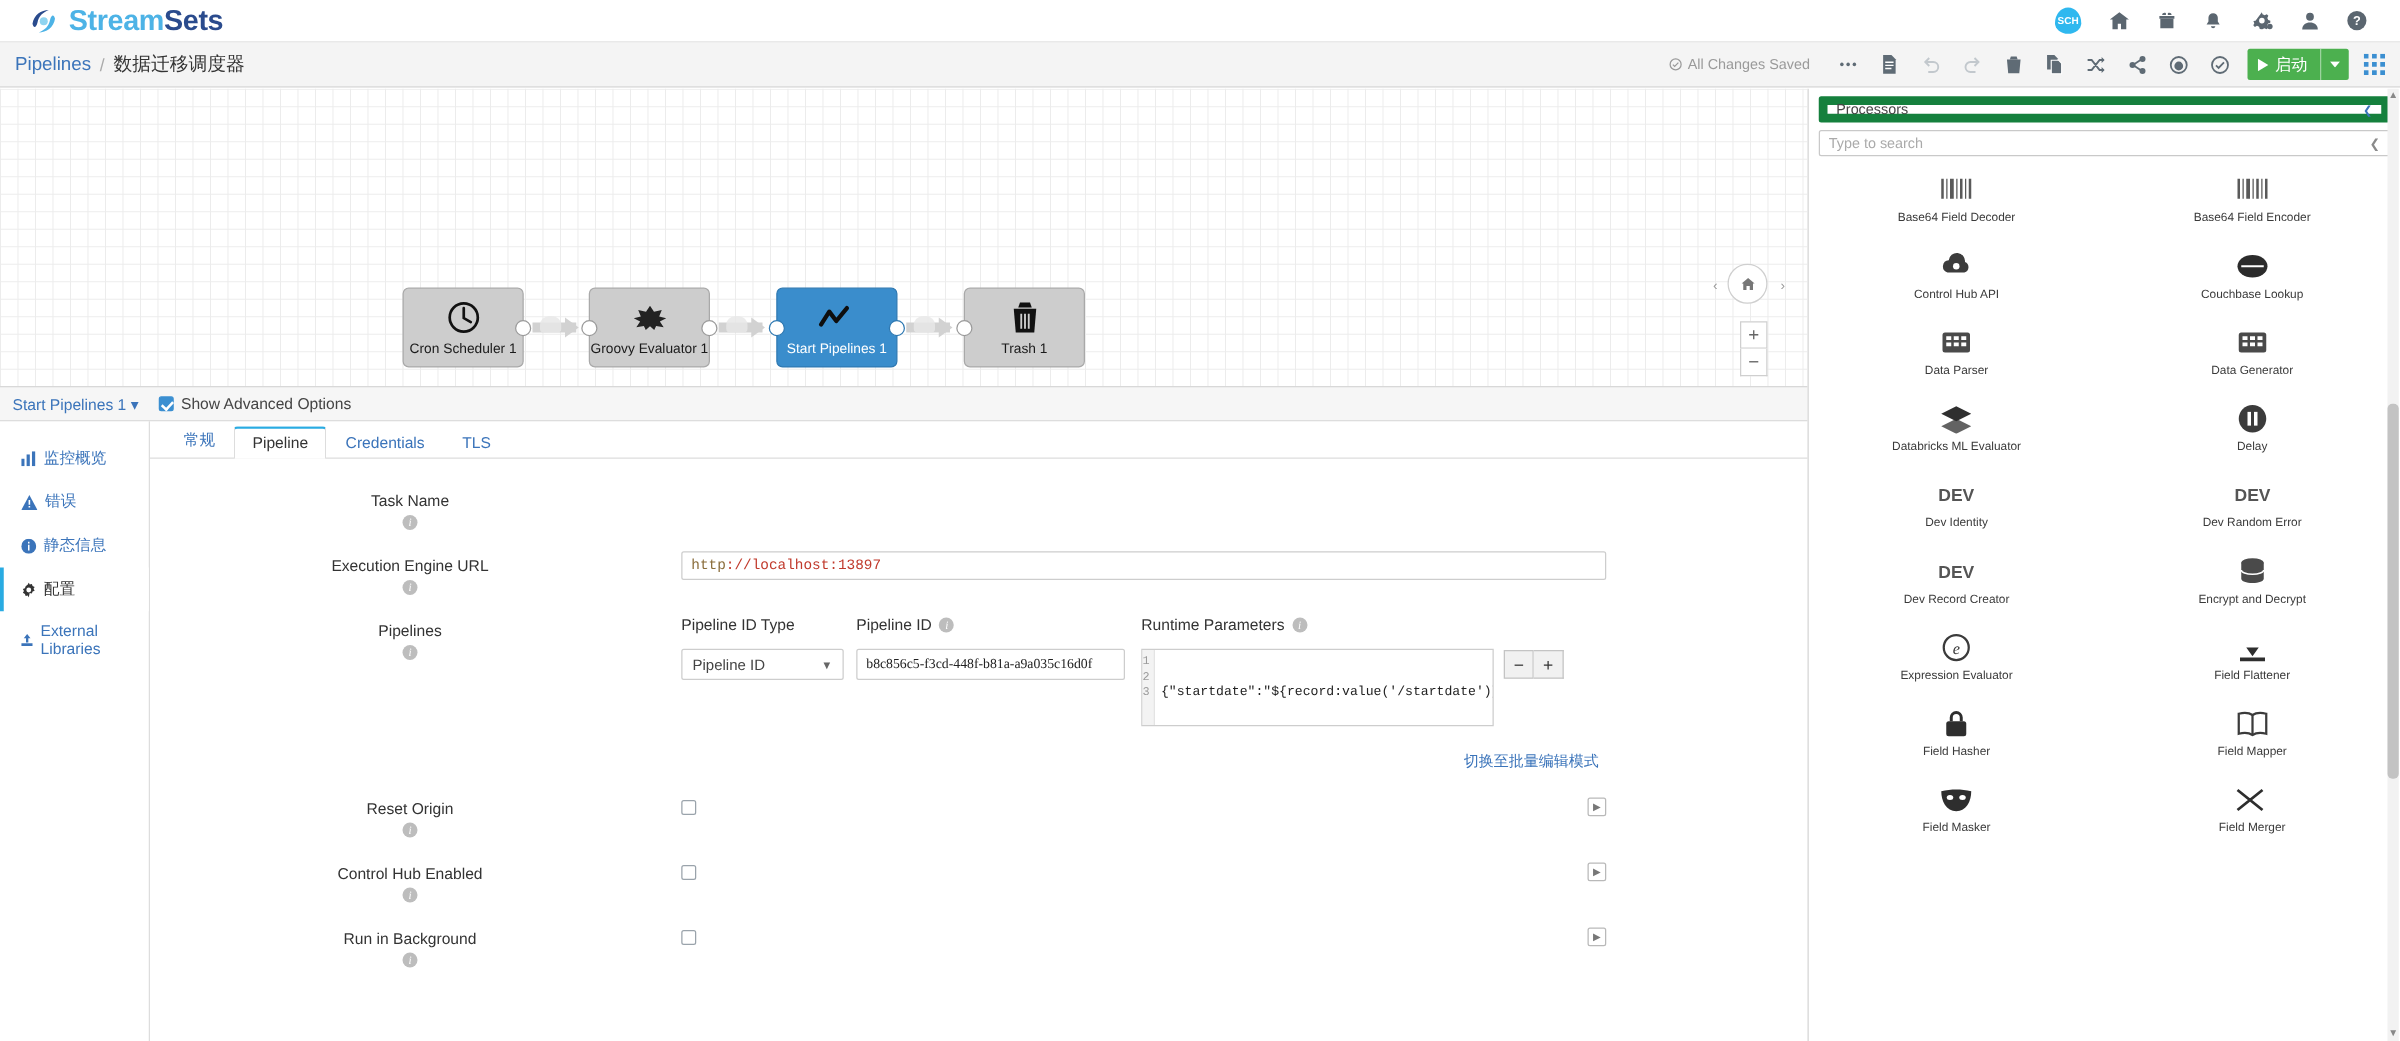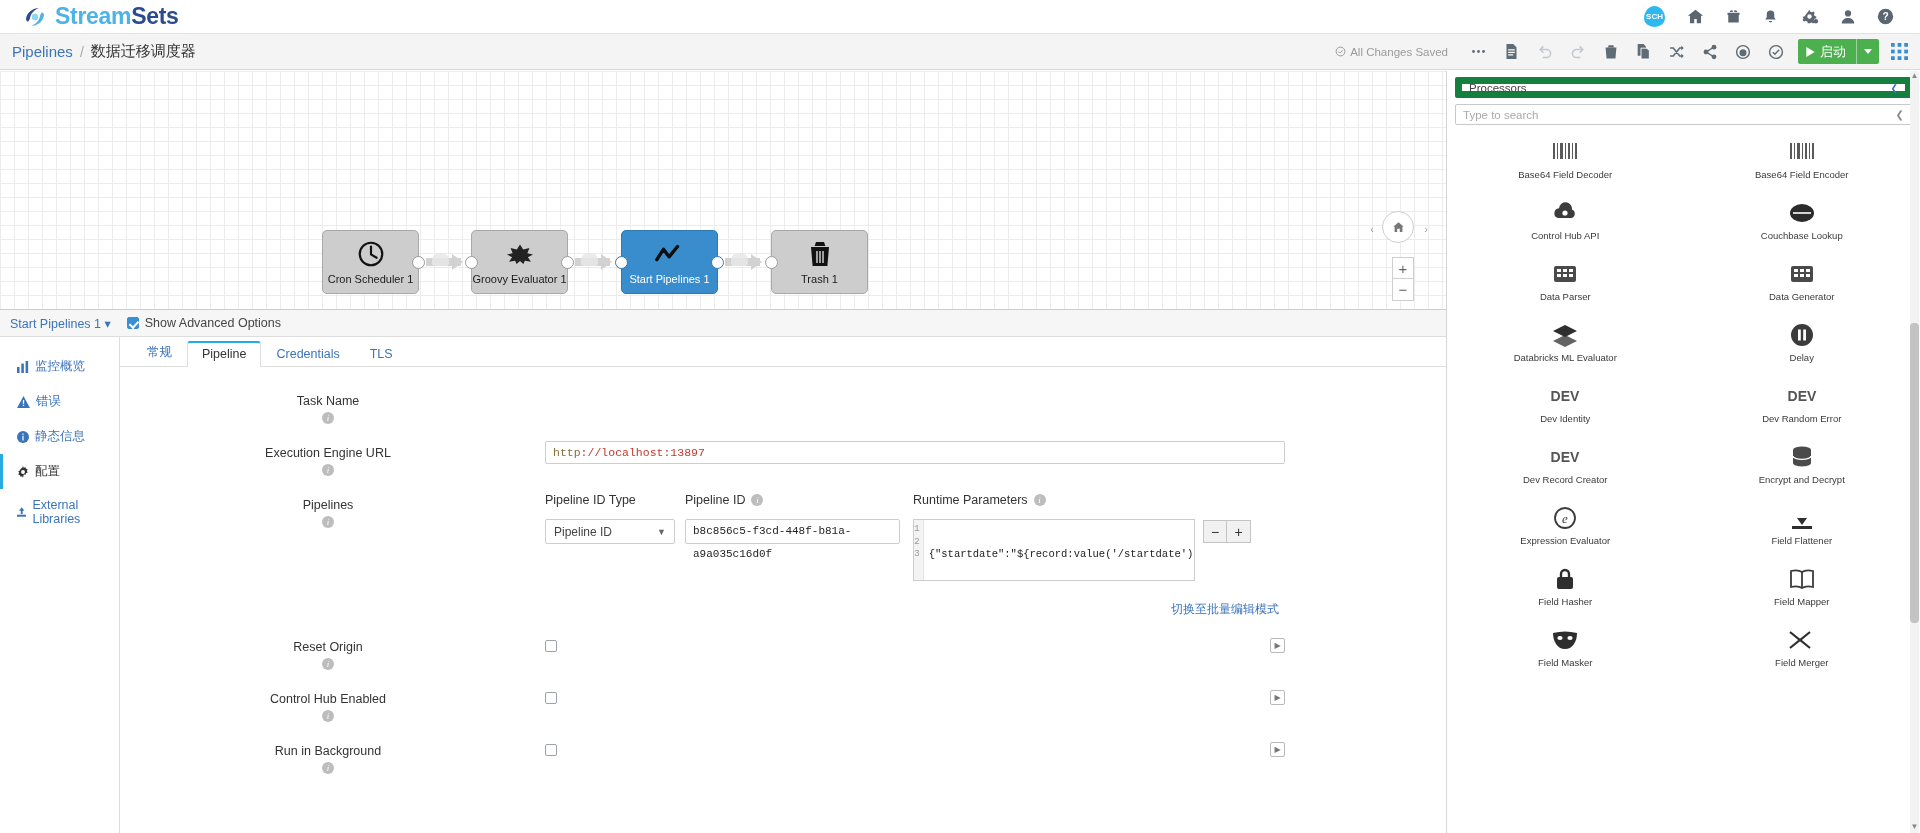--- a/index.html
+++ b/index.html
@@ -160,21 +160,21 @@
   }
   .url-val .p1 { color: #8a6d3b; } .url-val .p2 { color: #c0392b; } .url-val .p3 { color: #c0392b; }
   .subhead { font-size: 12.5px; color: #333; margin-bottom: 7px; display: flex; align-items: center; gap: 6px; }
   .select-box {
     width: 130px; height: 25px; border: 1px solid #cdcdcd; border-radius: 2px; background: #fff;
     display: flex; align-items: center; padding: 0 8px; font-size: 12px; color: #444; cursor: pointer;
   }
   .select-box .cv { margin-left: auto; color: #666; font-size: 9px; }
   .pid-input {
     width: 215px; height: 25px; border: 1px solid #cdcdcd; border-radius: 2px; padding: 0 7px;
-    font-family: Liberation Mono, monospace; font-size: 11px; line-height: 23px; color: #222;
+    font-family: Liberation Serif, serif; font-size: 11px; line-height: 23px; color: #222;
   }
   .code-editor {
     width: 282px; height: 62px; border: 1px solid #cdcdcd; background: #fff;
     display: flex; font-family: "Liberation Mono", monospace; font-size: 10.5px; overflow: hidden;
   }
   .gutter { width: 17px; background: #f3f3f3; border-right: 1px solid #e4e4e4; color: #9b9b9b;
             text-align: right; padding: 3px 3px 0 0; line-height: 12.5px; font-size: 9.5px; }
   .code-lines { padding: 3px 0 0 5px; line-height: 12.5px; color: #222; white-space: pre; }
   .pm-btns { display: flex; margin-left: 8px; margin-top: 1px; }
   .pm-btn {

